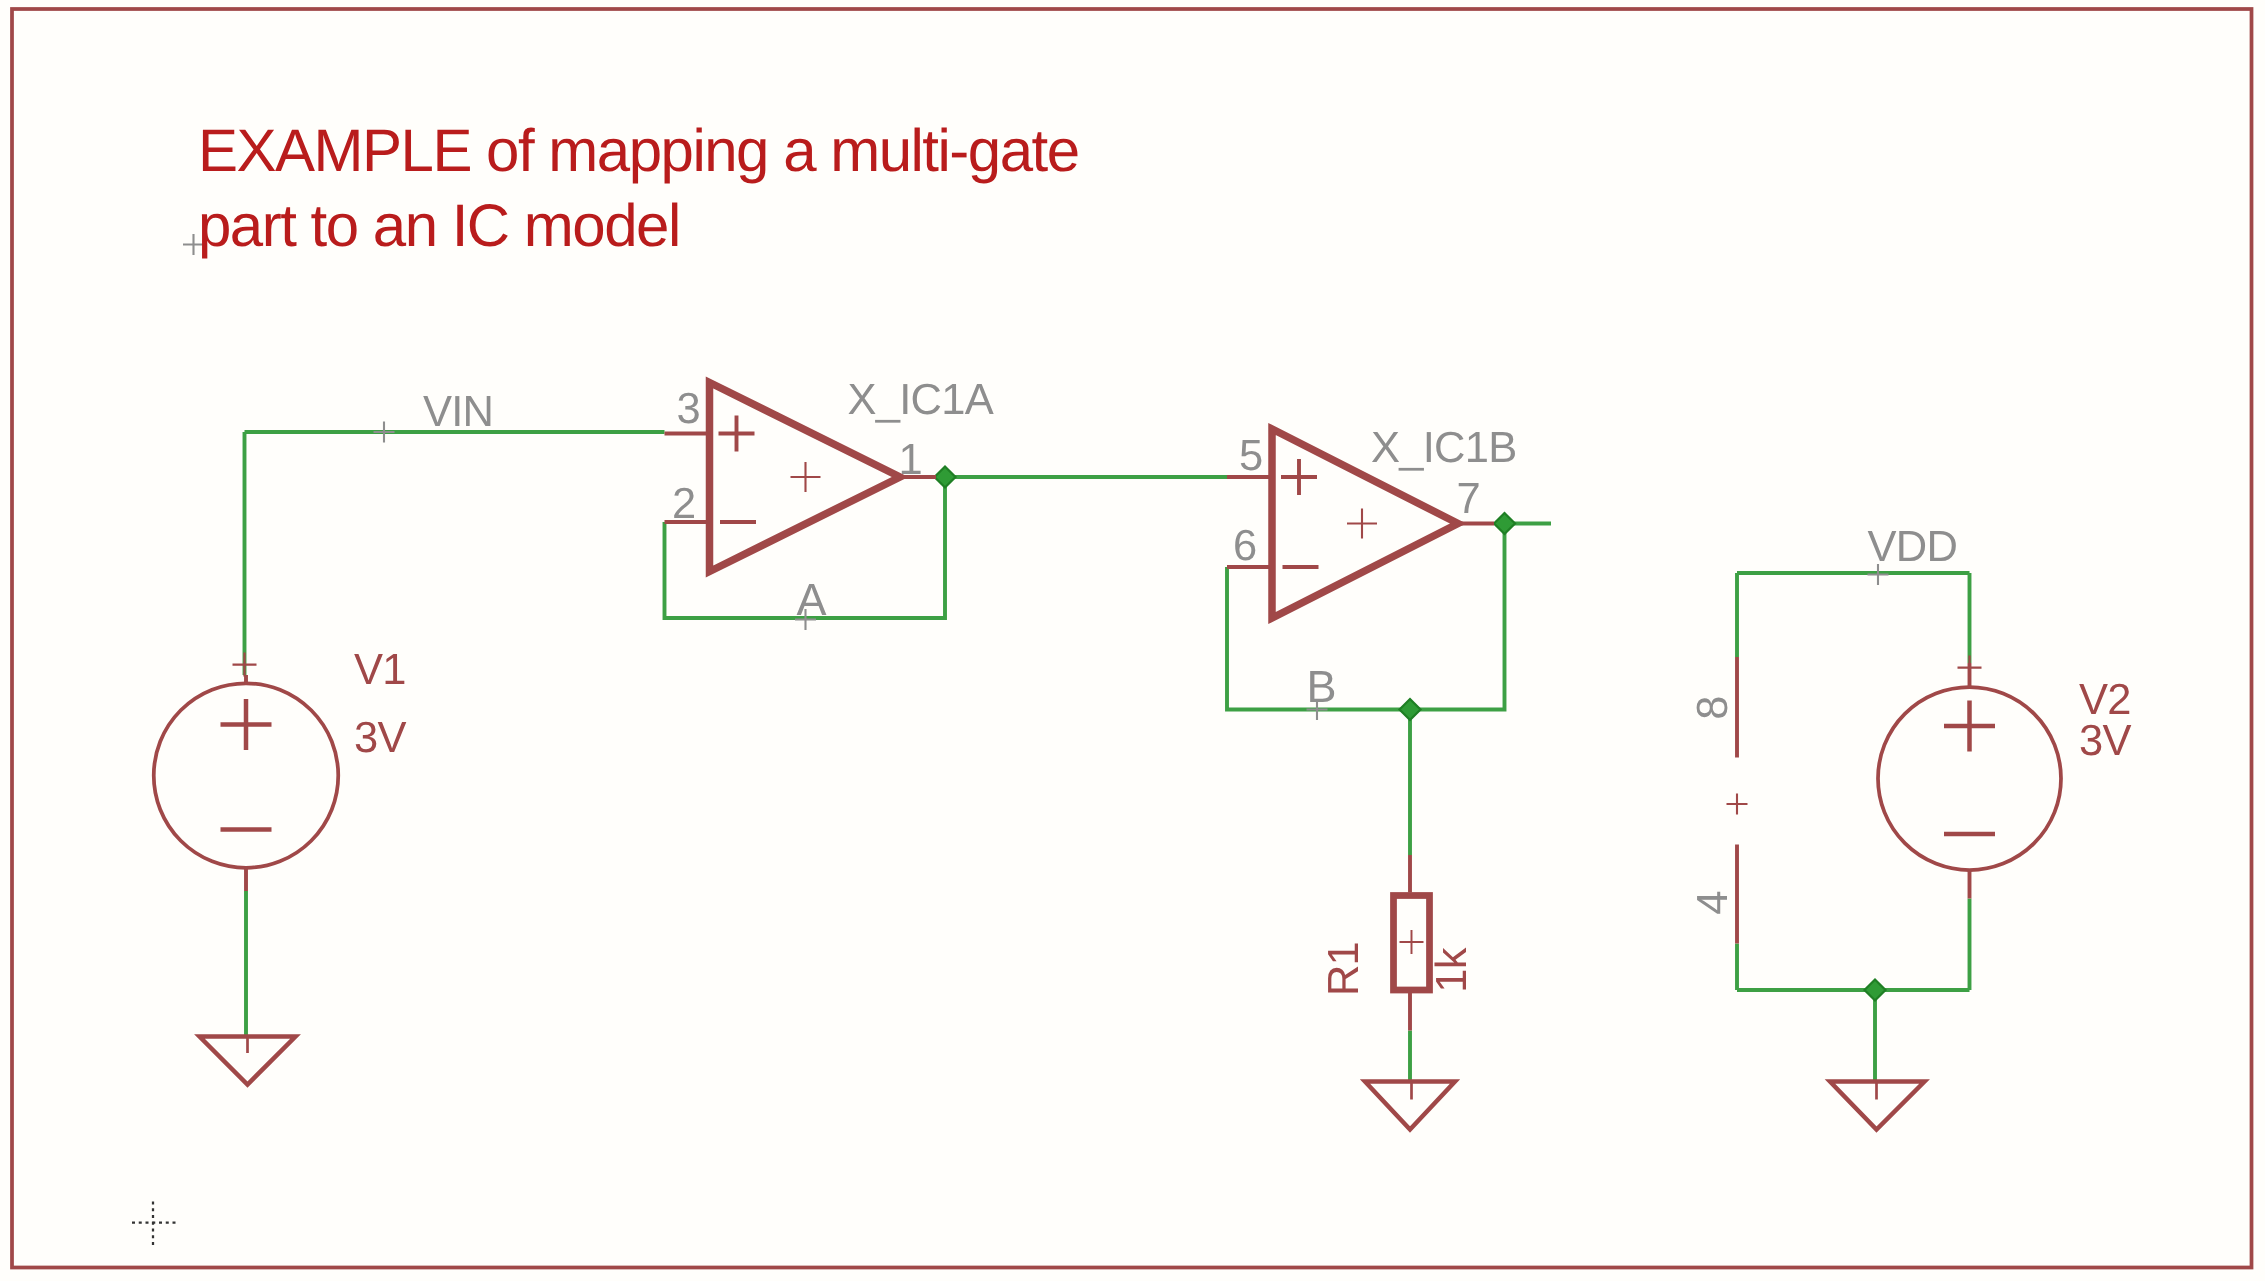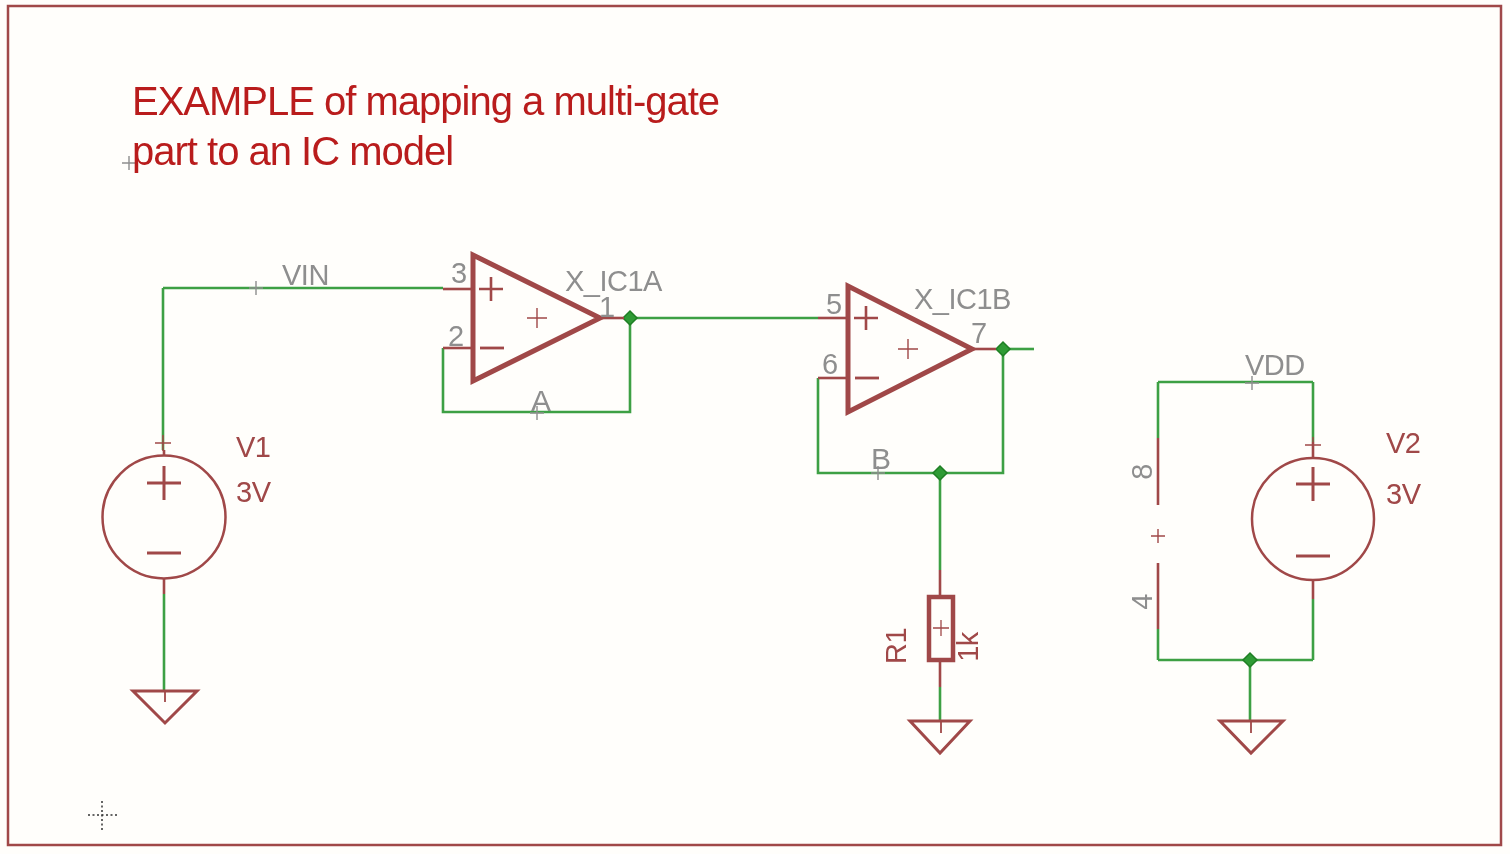--- a/index.html
+++ b/index.html
@@ -146,33 +146,33 @@
   <div class="title">
     <div>EXAMPLE of mapping a multi-gate</div>
     <div>part to an IC model</div>
   </div>
 
   <div class="lbl" style="left:254px;top:261px;margin-left:28px;">VIN</div>
 
   <div class="lbl" style="left:451px;top:259px;">3</div>
   <div class="lbl" style="left:448px;top:322px;">2</div>
   <div class="lbl" style="left:599px;top:293px;">1</div>
-  <div class="lbl" style="left:565px;top:253px;margin-top:14px;">X_IC1A</div>
+  <div class="lbl" style="left:565px;top:253px;">X_IC1A</div>
   <div class="lbl" style="left:531px;top:386px;font-size:30px;">A</div>
 
   <div class="lbl" style="left:826px;top:290px;">5</div>
   <div class="lbl" style="left:822px;top:350px;">6</div>
   <div class="lbl" style="left:971px;top:319px;">7</div>
   <div class="lbl" style="left:914px;top:285px;">X_IC1B</div>
   <div class="lbl" style="left:871px;top:444px;font-size:30px;">B</div>
 
   <div class="lbl red" style="left:236px;top:433px;">V1</div>
   <div class="lbl red" style="left:236px;top:478px;">3V</div>
 
-  <div class="lbl red" style="left:1386px;top:429px;">V2</div>
+  <div class="lbl red" style="left:1386px;top:453px;">V2</div>
   <div class="lbl red" style="left:1386px;top:480px;">3V</div>
 
   <div class="lbl" style="left:1245px;top:351px;text-align:right;">VDD</div>
 
   <div class="lbl red rot" style="left:866px;top:631px;width:60px;height:30px;">R1</div>
   <div class="lbl red rot" style="left:938px;top:632px;width:60px;height:30px;">1k</div>
 
   <div class="lbl rot" style="left:1117px;top:457px;width:50px;height:30px;">8</div>
   <div class="lbl rot" style="left:1117px;top:587px;width:50px;height:30px;">4</div>
 

